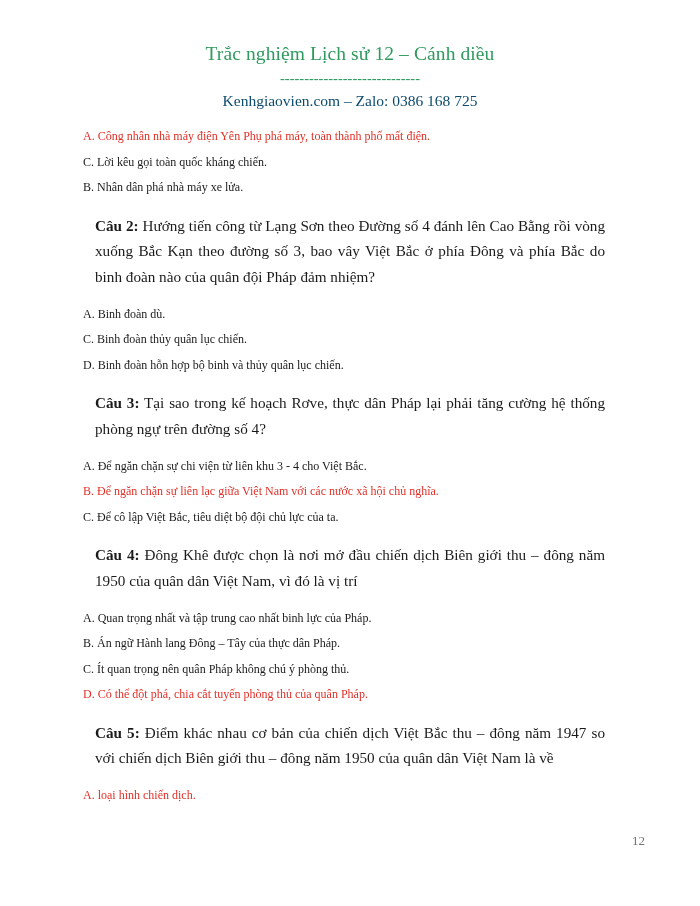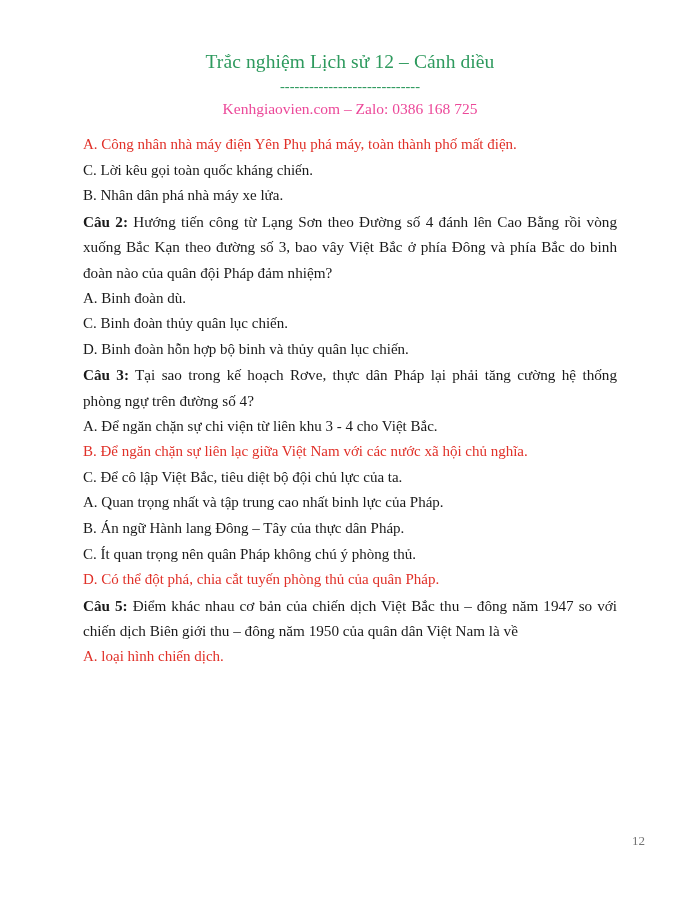--- a/index.html
+++ b/index.html
@@ -15,21 +15,21 @@
     font-family: "Liberation Serif", "DejaVu Serif", serif;
     color: #1a1a1a;
     overflow: hidden;
   }
 
   .page {
     position: relative;
     width: 700px;
     height: 906px;
     box-sizing: border-box;
-    padding: 16px;
+    padding: 8px;
     background: #ffffff;
   }
 
   
   .doc-header {
     padding-top: 34px;
     text-align: center;
   }
   .doc-title {
     font-size: 19.5px;
@@ -44,42 +44,42 @@
     font-size: 14.5px;
     line-height: 18px;
     letter-spacing: 0px;
     margin-top: 3px;
     white-space: nowrap;
     font-family: "Liberation Serif", "DejaVu Serif", serif;
   }
   .doc-subtitle {
     font-size: 15.5px;
     line-height: 20px;
-    color: #ec4899;
+    color: #0c4a6e;
     margin-top: 4px;
   }
 
   
   .content {
     margin: 0 auto;
     width: 534px;            
     padding-top: 13px;
   }
 
   .line {
-    font-size: 15px;
+    font-size: 12px;
     line-height: 25.6px;
     margin: 0;
     color: #1a1a1a;
     text-align: left;
   }
   .para {
     font-size: 15.2px;
     line-height: 25.6px;
-    margin: 0;
+    margin: 12px;
     color: #1a1a1a;
     text-align: justify;
     text-justify: inter-word;
   }
   .para .qlabel {
     font-weight: bold;
   }
   .answer-correct {
     color: #E03028;
   }
@@ -110,20 +110,21 @@
       <p class="line">C. Lời kêu gọi toàn quốc kháng chiến.</p>
       <p class="line">B. Nhân dân phá nhà máy xe lửa.</p>
       <p class="para"><span class="qlabel">Câu 2:</span><span> Hướng tiến công từ Lạng Sơn theo Đường số 4 đánh lên Cao Bằng rồi vòng xuống Bắc Kạn theo đường số 3, bao vây Việt Bắc ở phía Đông và phía Bắc do binh đoàn nào của quân đội Pháp đảm nhiệm?</span></p>
       <p class="line">A. Binh đoàn dù.</p>
       <p class="line">C. Binh đoàn thủy quân lục chiến.</p>
       <p class="line">D. Binh đoàn hỗn hợp bộ binh và thủy quân lục chiến.</p>
       <p class="para"><span class="qlabel">Câu 3:</span><span> Tại sao trong kế hoạch Rơve, thực dân Pháp lại phải tăng cường hệ thống phòng ngự trên đường số 4?</span></p>
       <p class="line">A. Để ngăn chặn sự chi viện từ liên khu 3 - 4 cho Việt Bắc.</p>
       <p class="line answer-correct">B. Để ngăn chặn sự liên lạc giữa Việt Nam với các nước xã hội chủ nghĩa.</p>
       <p class="line">C. Để cô lập Việt Bắc, tiêu diệt bộ đội chủ lực của ta.</p>
+      <p class="para"><span class="qlabel">Câu 4:</span><span> Đông Khê được chọn là nơi mở đầu chiến dịch Biên giới thu – đông năm 1950 của quân dân Việt Nam, vì đó là vị trí</span></p>
       <p class="line">A. Quan trọng nhất và tập trung cao nhất binh lực của Pháp.</p>
       <p class="line">B. Án ngữ Hành lang Đông – Tây của thực dân Pháp.</p>
       <p class="line">C. Ít quan trọng nên quân Pháp không chú ý phòng thủ.</p>
       <p class="line answer-correct">D. Có thể đột phá, chia cắt tuyến phòng thủ của quân Pháp.</p>
       <p class="para"><span class="qlabel">Câu 5:</span><span> Điểm khác nhau cơ bản của chiến dịch Việt Bắc thu – đông năm 1947 so với chiến dịch Biên giới thu – đông năm 1950 của quân dân Việt Nam là về</span></p>
       <p class="line answer-correct">A. loại hình chiến dịch.</p>
     </div>
 
   <div class="page-number">12</div>
 

